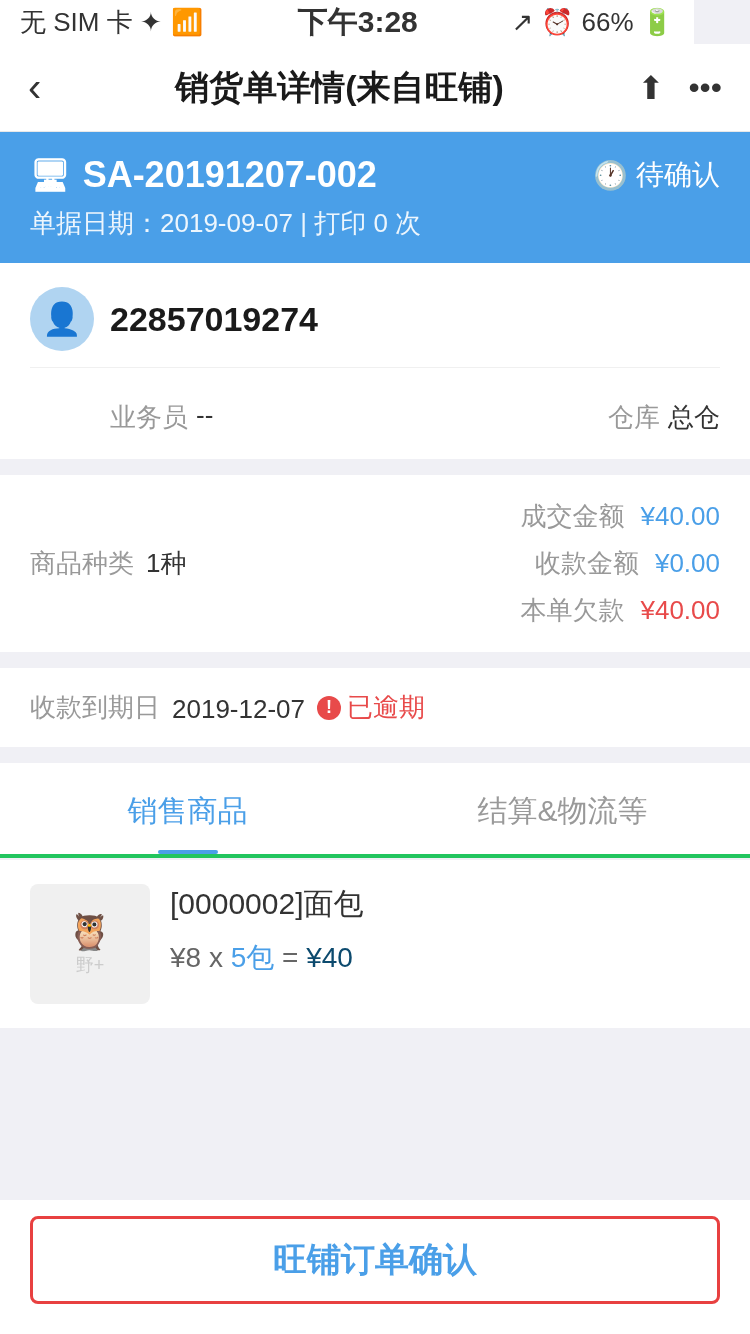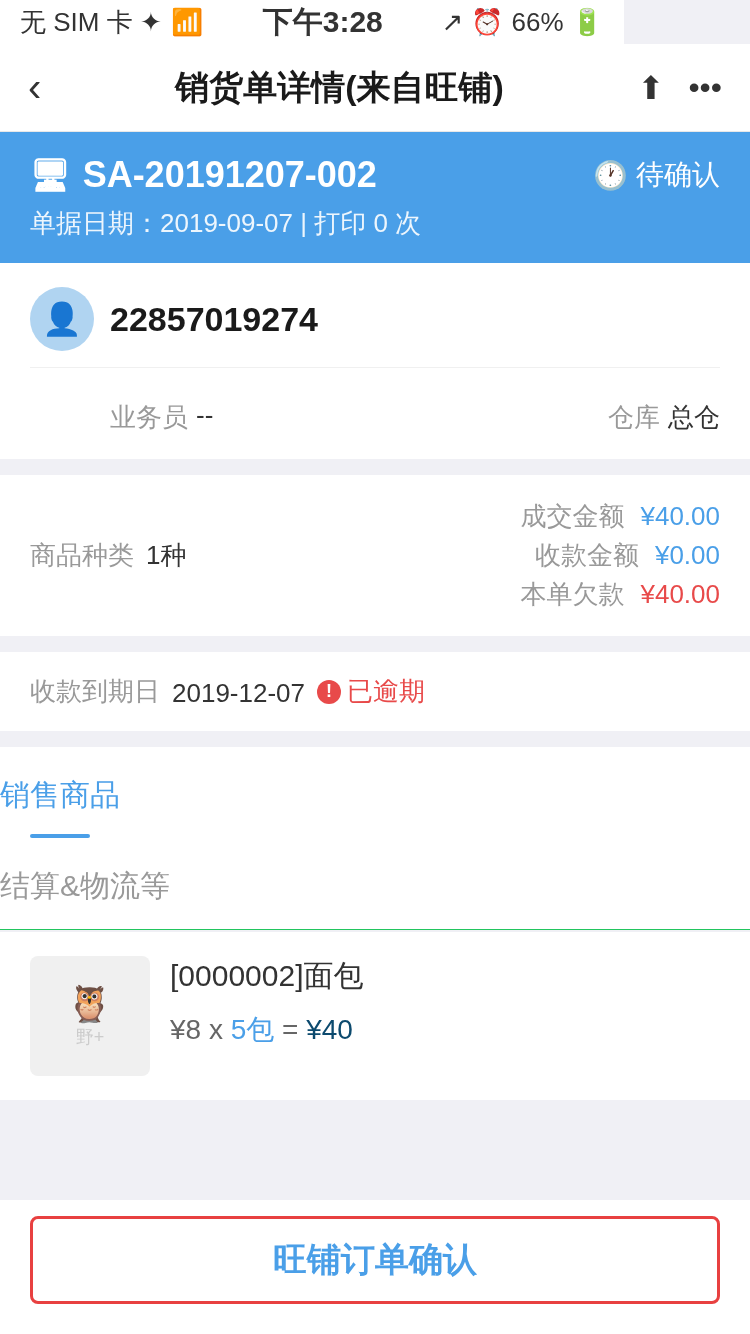--- a/index.html
+++ b/index.html
@@ -8,21 +8,21 @@
       width: 750px;
       min-height: 1334px;
       background: #f0f0f5;
       font-family: -apple-system, "PingFang SC", "Microsoft YaHei", sans-serif;
       font-size: 28px;
       color: #333;
     }
 
     
     .status-bar {
-      width: 624px;
+      width: 694px;
       height: 44px;
       background: #fff;
       display: flex;
       align-items: center;
       justify-content: space-between;
       padding: 0 20px;
       font-size: 26px;
       font-weight: 500;
     }
     .status-left { display: flex; align-items: center; gap: 10px; }
@@ -168,21 +168,21 @@
       gap: 12px;
       font-size: 26px;
       color: #666;
     }
     .summary-label { color: #999; }
     .summary-count { color: #333; }
     .summary-right {
       display: flex;
       flex-direction: column;
       align-items: flex-end;
-      gap: 4px;
+      gap: 12px;
     }
     .amount-row {
       display: flex;
       align-items: center;
       gap: 16px;
       font-size: 26px;
     }
     .amount-label { color: #999; }
     .amount-value { color: #4a9fe8; font-weight: 500; }
     .amount-value.red { color: #e84a4a; }
@@ -220,23 +220,22 @@
       font-weight: 700;
     }
 
     
     .tabs-container {
       background: #fff;
       margin-bottom: 2px;
     }
     .tabs-row {
       display: flex;
-      align-items: flex-start;
-      border-bottom: 1px solid #22c55e;
-      flex-direction: column;
+      align-items: flex-end;
+      border-bottom: 4px solid #22c55e;
     }
     .tab-item {
       flex: 1;
       text-align: center;
       padding: 28px 0 22px;
       font-size: 30px;
       color: #999;
       position: relative;
       cursor: pointer;
     }

